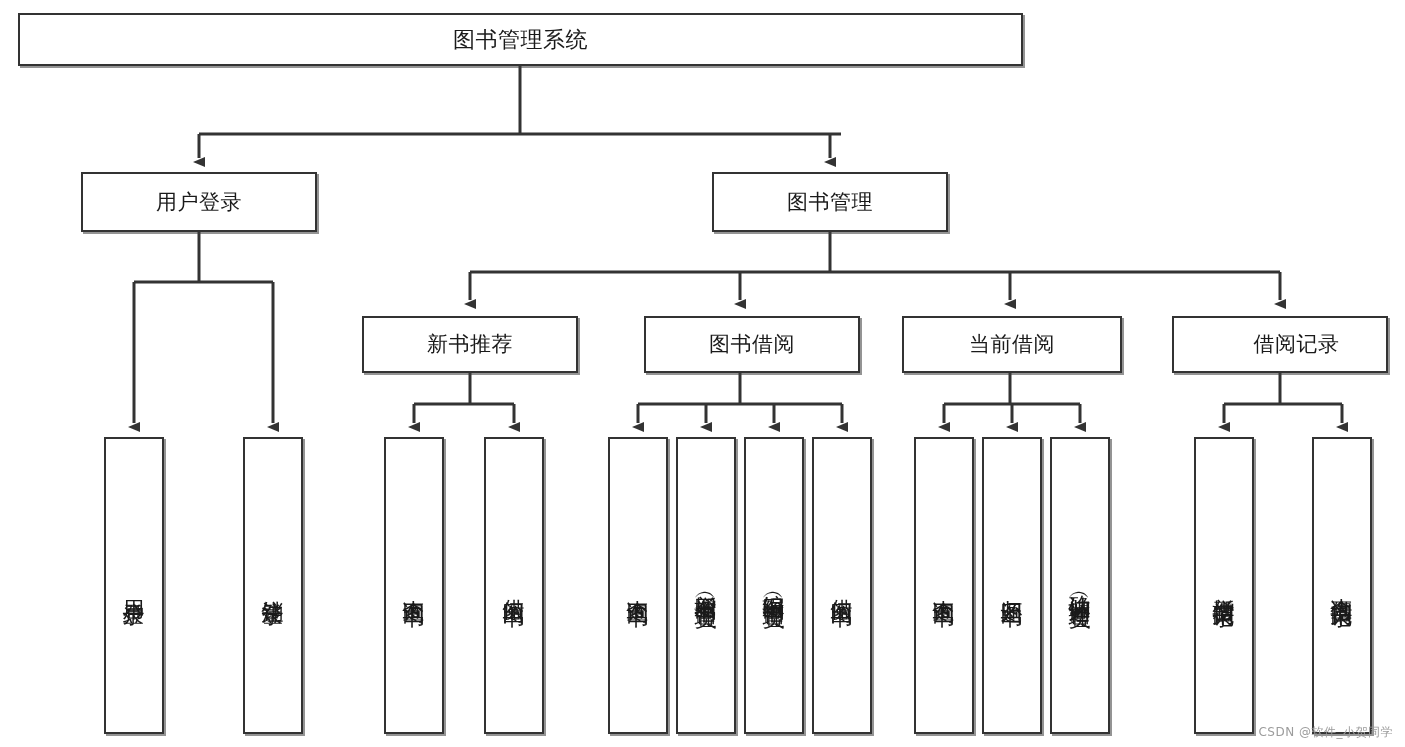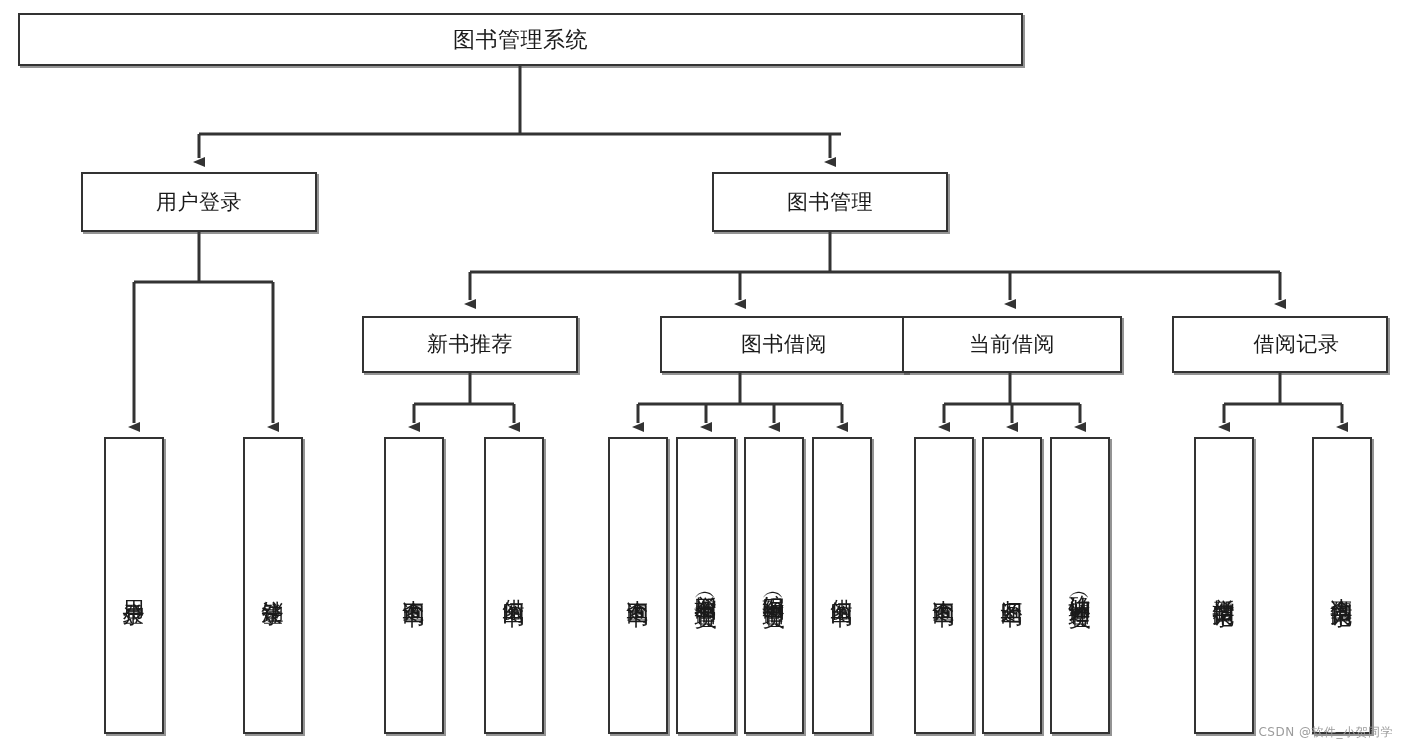--- a/index.html
+++ b/index.html
@@ -123,21 +123,21 @@
   <div class="node" style="left:81px; top:172px; width:236px; height:60px;">
     <span class="label">用户登录</span>
   </div>
   <div class="node" style="left:362px; top:316px; width:216px; height:57px;">
     <span class="label">新书推荐</span>
   </div>
 
   <div class="node" style="left:712px; top:172px; width:236px; height:60px;">
     <span class="label">图书管理</span>
   </div>
-  <div class="node" style="left:660px; top:316px; width:248px; height:57px;">
+  <div class="node" style="left:644px; top:316px; width:216px; height:57px;">
     <span class="label">图书借阅</span>
   </div>
   <div class="node" style="left:902px; top:316px; width:220px; height:57px;">
     <span class="label">当前借阅</span>
   </div>
   <div class="node" style="left:1172px; top:316px; width:216px; height:57px;padding-left:33px;">
     <span class="label">借阅记录</span>
   </div>
 
   <div class="node vertical" style="left:104px; top:437px; width:60px; height:297px;">

